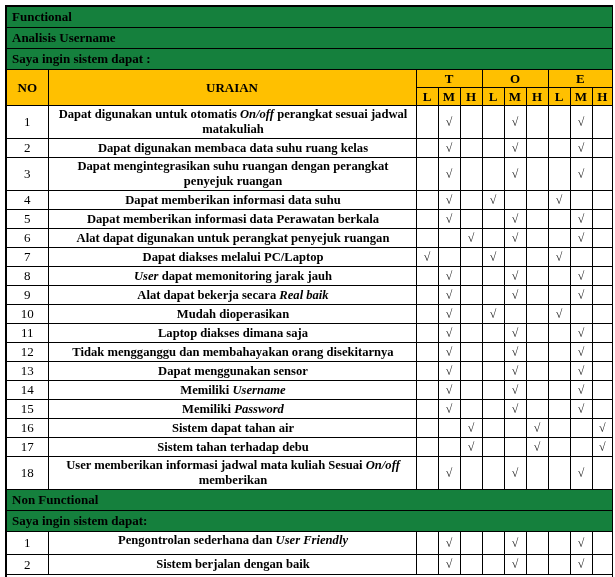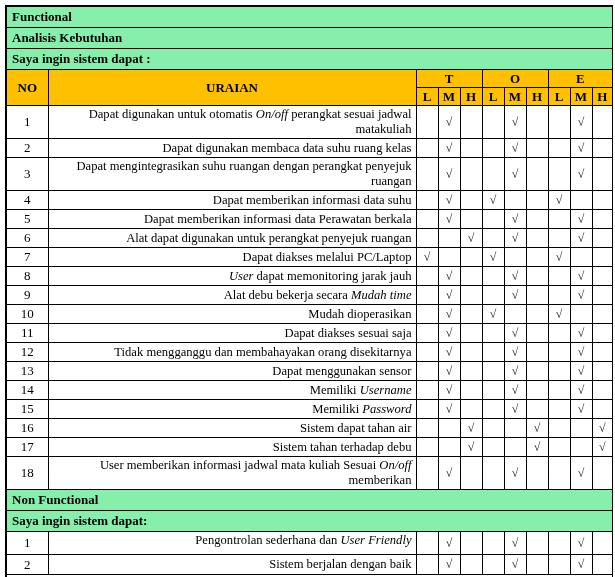--- a/index.html
+++ b/index.html
@@ -5,35 +5,35 @@
   html,body{margin:0;padding:0;}
   body{
     width:615px;height:577px;overflow:hidden;background:#ffffff;
     font-family:"Liberation Serif", serif;color:#000;
   }
   .wrap{position:absolute;top:5px;left:5px;width:608px;height:572px;overflow:hidden;}
   table{border-collapse:collapse;table-layout:fixed;width:607px;border:2px solid #000;}
   td,th{border:1px solid #000;padding:0;overflow:hidden;}
   
   .banner td{
-    background:#86efac;font-weight:bold;font-size:13px;
+    background:#15803d;font-weight:bold;font-size:13px;
     text-align:left;padding:2px 4px 2px 5px;
   }
   tr.h21{height:21px}
   tr.h20{height:20px}
   tr.h18{height:18px}
   tr.h19{height:19px}
   tr.tall{height:33px}
   tr.nf1{height:23px}
   tr.nf2{height:20px}
   
   th.hdr{background:#FFC000;font-weight:bold;font-size:13px;text-align:center;padding:0;}
   
   td.no-cell{text-align:center;font-size:13px;vertical-align:middle;}
-  td.ur-cell{font-size:12.6px;line-height:15px;padding:1px 4px 1px 6px;vertical-align:middle;text-align:right;}
+  td.ur-cell{font-size:12.6px;line-height:15px;padding:1px 4px 1px 6px;vertical-align:middle;text-align:center;font-weight:bold;}
   td.ur-top{vertical-align:top;margin-left:17px;}
   td.chk{text-align:center;font-size:12px;color:#1c1c1c;vertical-align:middle;}
   .it{font-style:italic;}
   
   td.spacer-cell{border-left:none;border-right:none;border-bottom:none;height:16px;background:#fff;}
 </style>
 </head>
 <body>
 
 <div class="wrap">
@@ -50,21 +50,21 @@
     <col style="width:22px">
         <col style="width:22px">
         <col style="width:21px">
   </colgroup>
 
   <tbody>
     <tr class="banner h21">
       <td colspan="11">Functional</td>
     </tr>
     <tr class="banner h21">
-      <td colspan="11">Analisis Kebutuhan</td>
+      <td colspan="11">Analisis Username</td>
     </tr>
     <tr class="banner h21">
       <td colspan="11">Saya ingin sistem dapat :</td>
     </tr>
     <tr class="h18">
       <th class="hdr" rowspan="2">NO</th>
       <th class="hdr" rowspan="2">URAIAN</th>
       <th class="hdr" colspan="3">T</th>
       <th class="hdr" colspan="3">O</th>
       <th class="hdr" colspan="3">E</th>
@@ -182,21 +182,21 @@
           <td class="chk"></td>
           <td class="chk"></td>
           <td class="chk">√</td>
           <td class="chk"></td>
           <td class="chk"></td>
           <td class="chk">√</td>
           <td class="chk"></td>
         </tr>
         <tr class="h19">
           <td class="no-cell">9</td>
-          <td class="ur-cell"><span>Alat debu bekerja secara </span><span class="it">Mudah time</span></td>
+          <td class="ur-cell"><span>Alat dapat bekerja secara </span><span class="it">Real baik</span></td>
           <td class="chk"></td>
           <td class="chk">√</td>
           <td class="chk"></td>
           <td class="chk"></td>
           <td class="chk">√</td>
           <td class="chk"></td>
           <td class="chk"></td>
           <td class="chk">√</td>
           <td class="chk"></td>
         </tr>
@@ -208,21 +208,21 @@
           <td class="chk"></td>
           <td class="chk">√</td>
           <td class="chk"></td>
           <td class="chk"></td>
           <td class="chk">√</td>
           <td class="chk"></td>
           <td class="chk"></td>
         </tr>
         <tr class="h19">
           <td class="no-cell">11</td>
-          <td class="ur-cell"><span>Dapat diakses sesuai saja</span></td>
+          <td class="ur-cell"><span>Laptop diakses dimana saja</span></td>
           <td class="chk"></td>
           <td class="chk">√</td>
           <td class="chk"></td>
           <td class="chk"></td>
           <td class="chk">√</td>
           <td class="chk"></td>
           <td class="chk"></td>
           <td class="chk">√</td>
           <td class="chk"></td>
         </tr>

